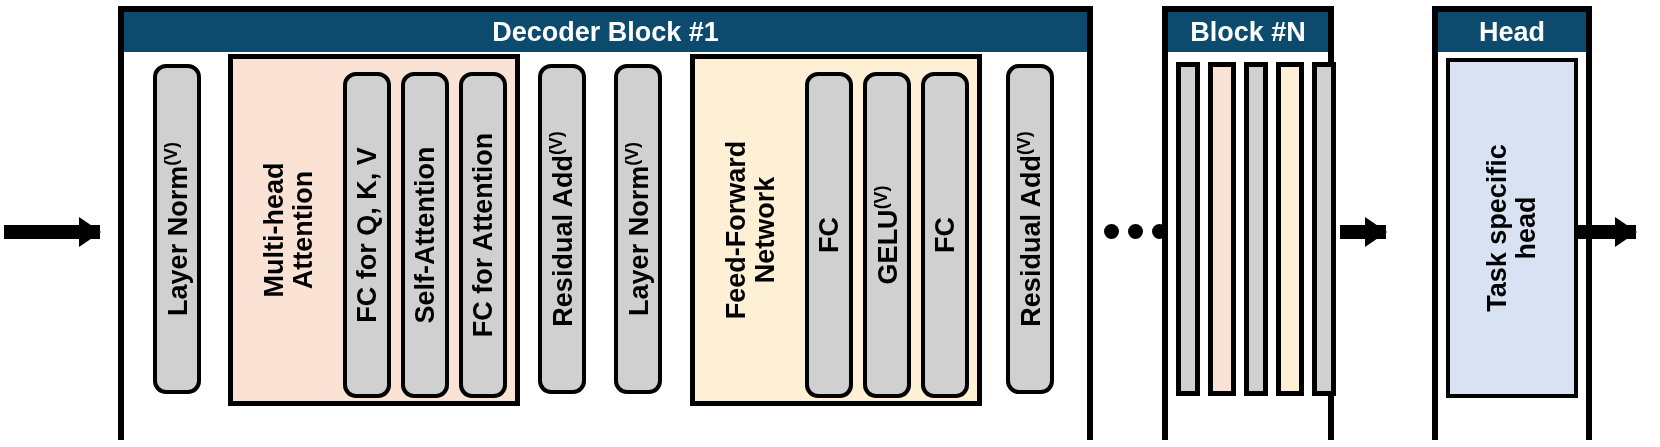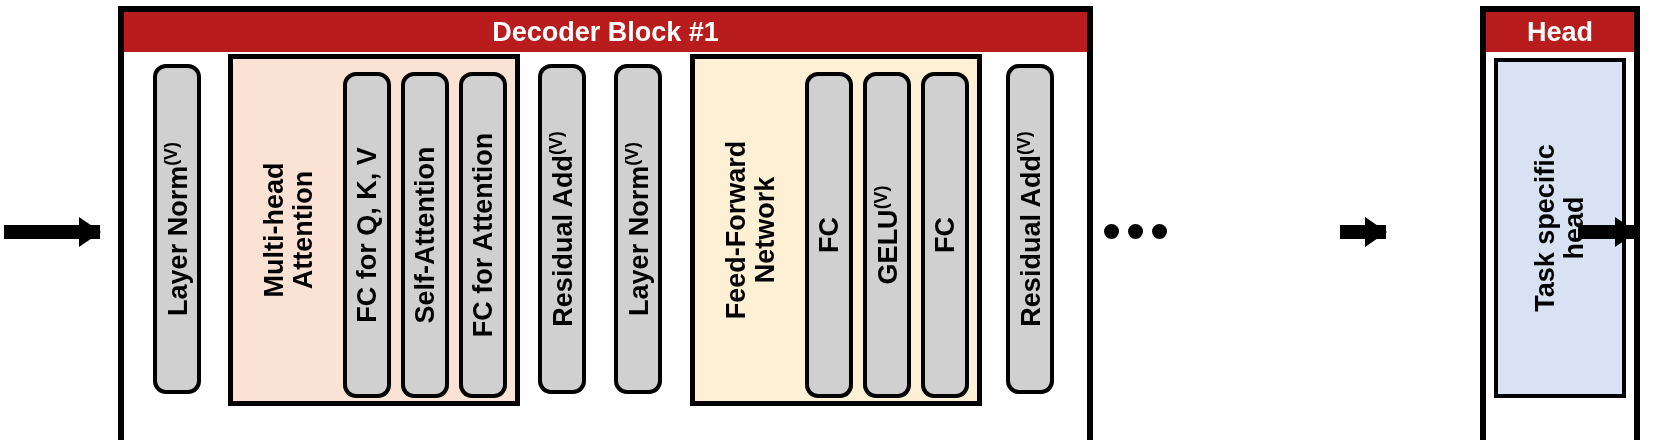--- a/index.html
+++ b/index.html
@@ -2,21 +2,21 @@
 <html><head>
 <meta charset="utf-8">
 <style>
   html,body{margin:0;padding:0;background:#ffffff;}
   body{width:1660px;height:447px;font-family:"Liberation Sans",sans-serif;}
 
   #stage{position:relative;width:1660px;height:447px;overflow:hidden;background:#fff;}
 
   
   .panel{position:absolute;box-sizing:border-box;border:6px solid #000;background:#fff;}
-  .panel-title{box-sizing:border-box;height:40px;background:#b91c1c;color:#ffffff;
+  .panel-title{box-sizing:border-box;height:40px;background:#0c4a6e;color:#ffffff;
     font-weight:bold;font-size:27px;line-height:40px;text-align:center;
     letter-spacing:0px;white-space:nowrap;}
   .panel-body{position:relative;box-sizing:border-box;background:#fff;}
 
   
   .vlab{position:absolute;left:50%;top:50%;
         transform:translate(-50%,-50%) rotate(-90deg);
         white-space:nowrap;font-weight:bold;color:#000;
         text-align:center;line-height:1.06;}
   .vlab sup{font-size:0.66em;vertical-align:super;font-weight:bold;}
@@ -123,24 +123,34 @@
 
     </div>
   </div>
 
   <div class="dots" style="left:1104px;top:224px;">
     <i></i>
     <i></i>
     <i></i>
   </div>
 
+  <div class="panel" style="left:1162px;top:6px;width:172px;height:434px;">
+    <div class="panel-title">Block #N</div>
+    <div class="panel-body" style="height:388px;">
+      <div class="strip" style="left:8px;top:10px;width:24px;height:334px;background:#d0d0d0;"></div>
+      <div class="strip" style="left:40px;top:10px;width:28px;height:334px;background:#fae2d5;"></div>
+      <div class="strip" style="left:76px;top:10px;width:24px;height:334px;background:#d0d0d0;"></div>
+      <div class="strip" style="left:108px;top:10px;width:28px;height:334px;background:#fdf0d4;"></div>
+      <div class="strip" style="left:144px;top:10px;width:24px;height:334px;background:#d0d0d0;"></div>
+    </div>
+  </div>
 
   <div class="arrow" style="left:1340px;top:225px;width:46px;"></div>
 
-  <div class="panel" style="left:1480px;top:6px;width:160px;height:434px;">
+  <div class="panel" style="left:1432px;top:6px;width:160px;height:434px;">
     <div class="panel-title">Head</div>
     <div class="panel-body" style="height:388px;">
       <div class="headbox" style="left:8px;top:6px;width:132px;height:340px;">
         <div class="vlab" style="font-size:27px;">
           <span>Task specific</span><br>
           <span>head</span>
         </div>
       </div>
     </div>
   </div>

